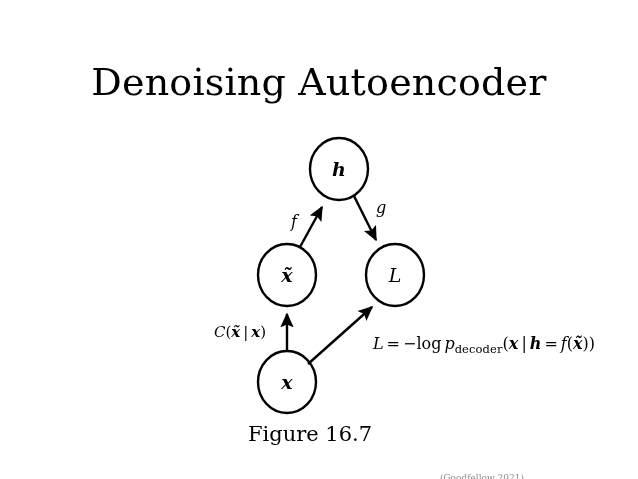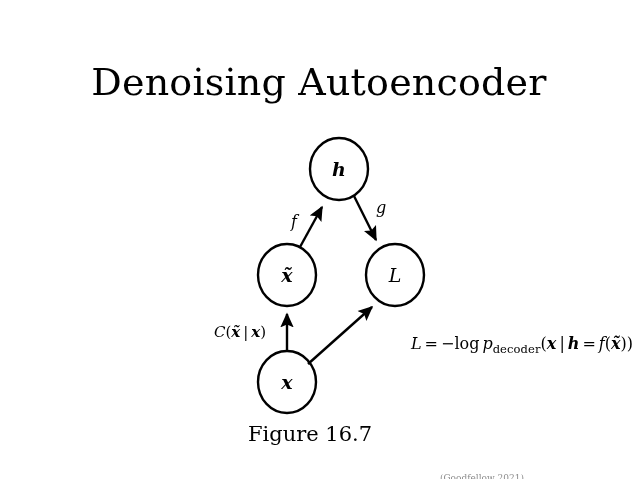--- a/index.html
+++ b/index.html
@@ -169,21 +169,21 @@
   <div class="node-label bold" style="left:287px; top:370px; font-size:19px;">x</div>
 
   <div class="edge-label" style="left:294px; top:209px;">f</div>
 
   <div class="edge-label" style="left:381px; top:195px;">g</div>
 
   <div class="math-label" style="left:240px; top:320px; font-size:15px;">
     <span class="mi">C</span><span class="mup">(</span><span class="mb">x̃</span><span class="bar">|</span><span class="mb">x</span><span class="mup">)</span>
   </div>
 
-  <div class="math-label" style="left:484px; top:333px; font-size:16px;margin-left:38px;">
+  <div class="math-label" style="left:484px; top:333px; font-size:16px;">
     <span class="mi">L</span><span class="thinsp"></span><span class="mup">=</span><span class="thinsp"></span><span class="mup">−</span><span class="mup">log</span><span class="thinsp"></span><span class="mi">p</span><span class="sub">decoder</span><span class="mup">(</span><span class="mb">x</span><span class="bar">|</span><span class="mb">h</span><span class="thinsp"></span><span class="mup">=</span><span class="thinsp"></span><span class="mi">f</span><span class="mup">(</span><span class="mb">x̃</span><span class="mup">)</span><span class="mup">)</span>
   </div>
 
 
   <div id="figure-caption">Figure 16.7</div>
 
   <div id="attribution">(Goodfellow 2021)</div>
 
 </div>
 

